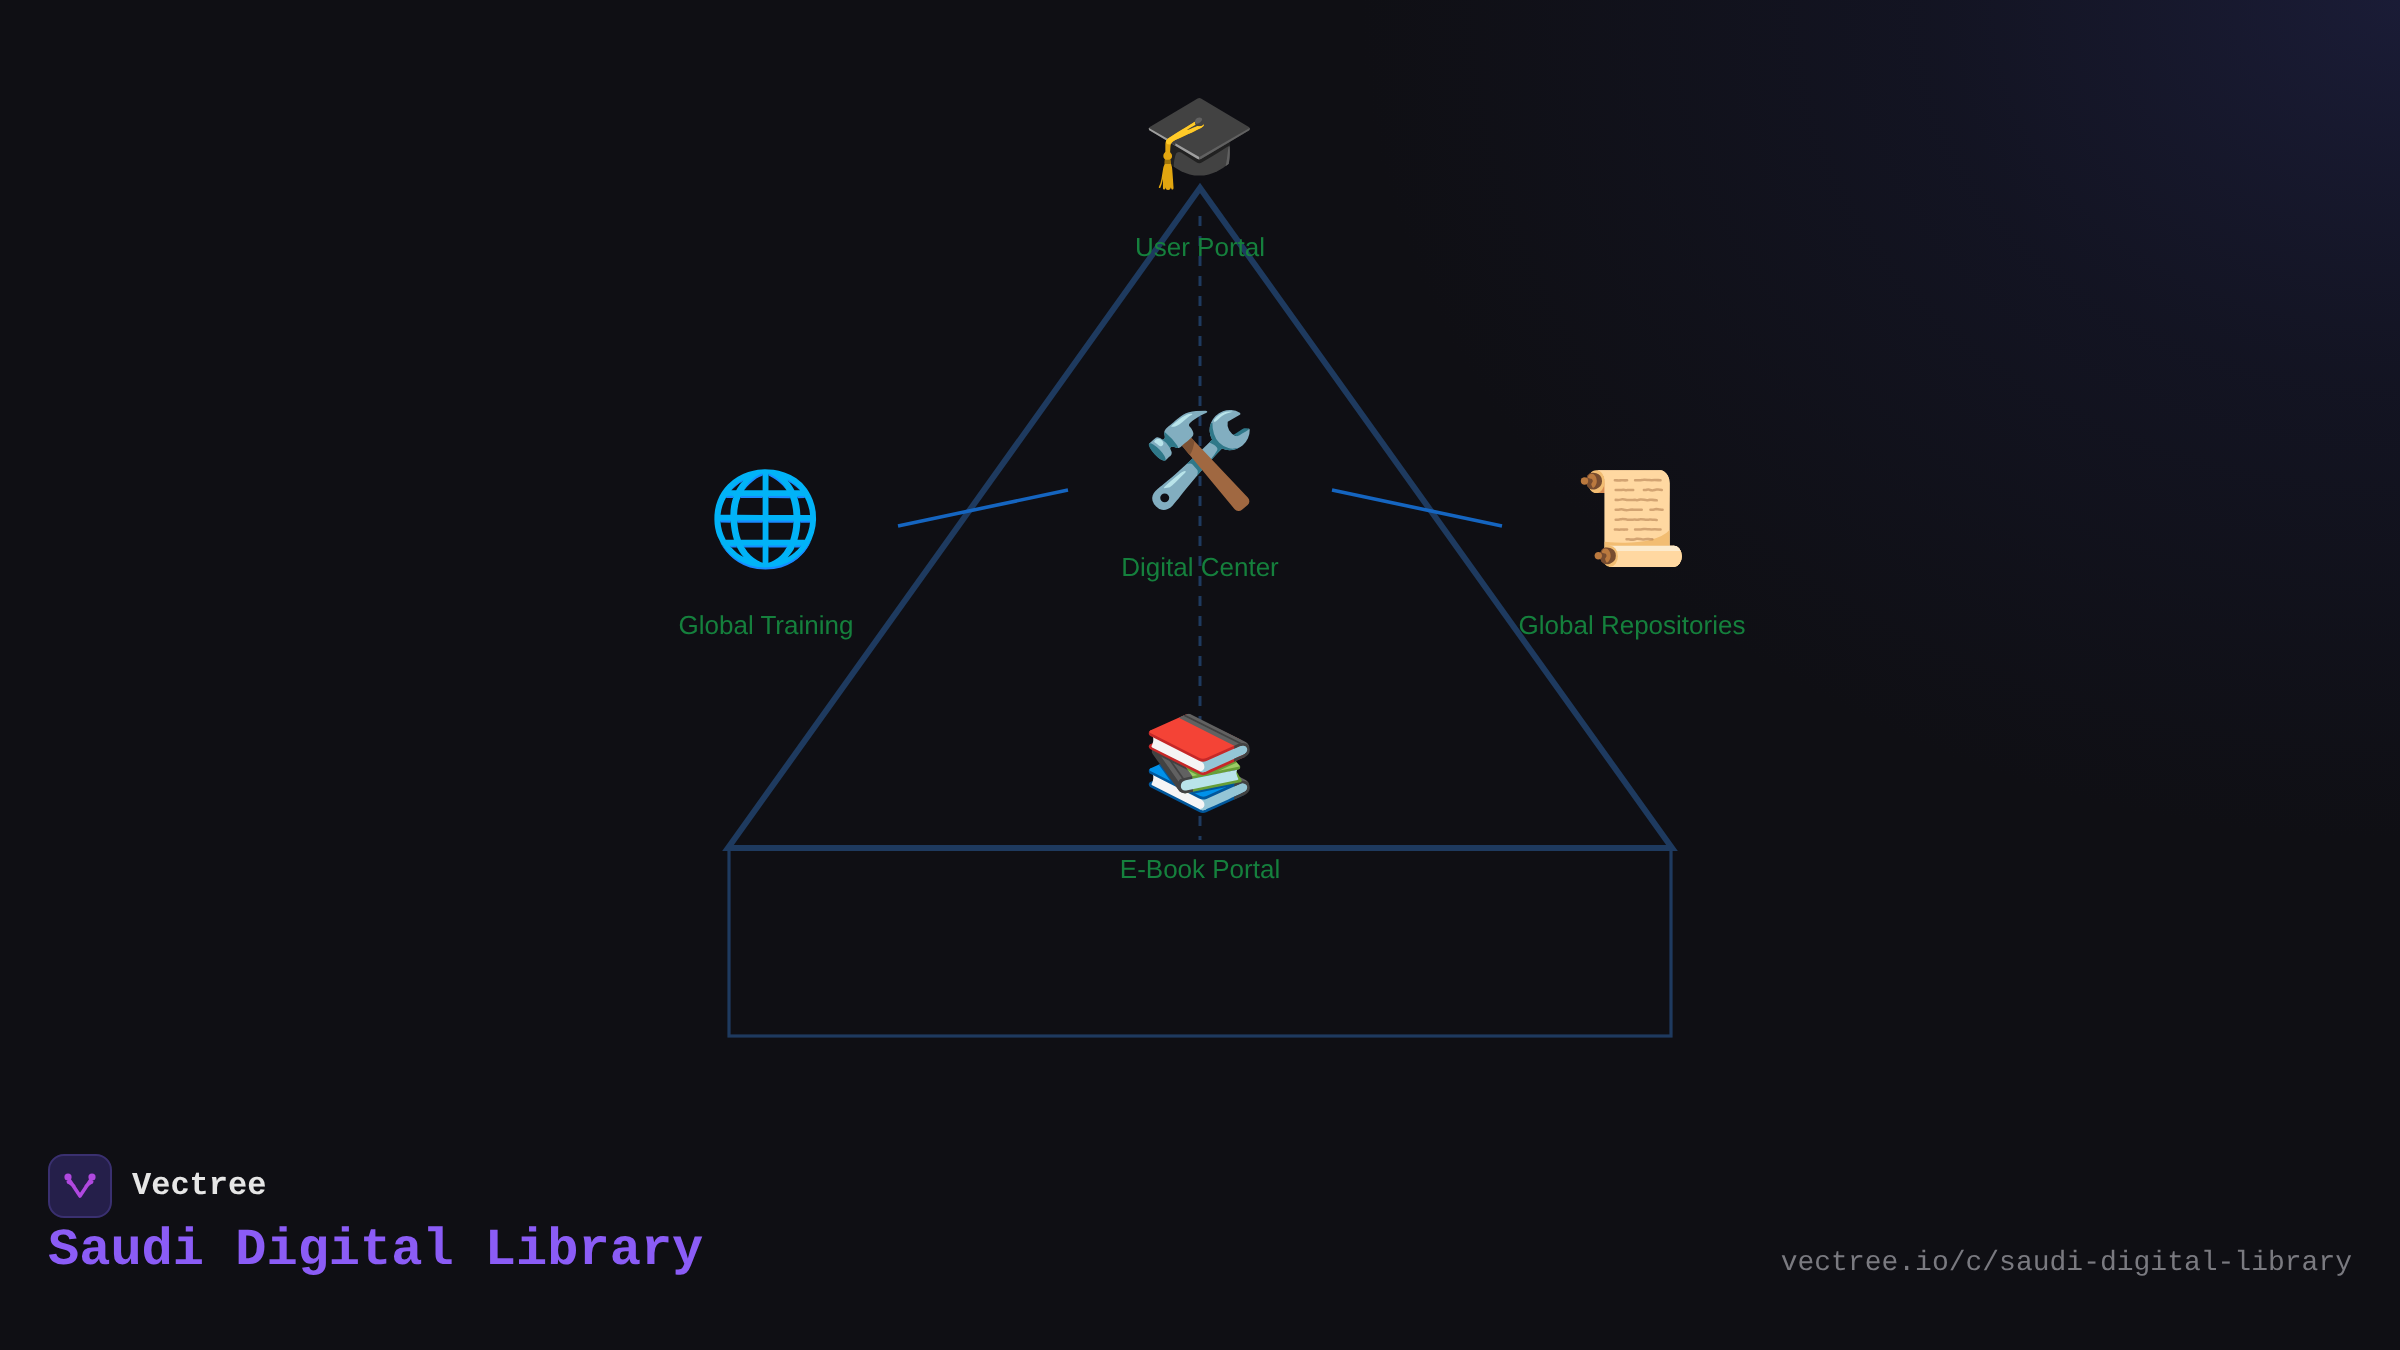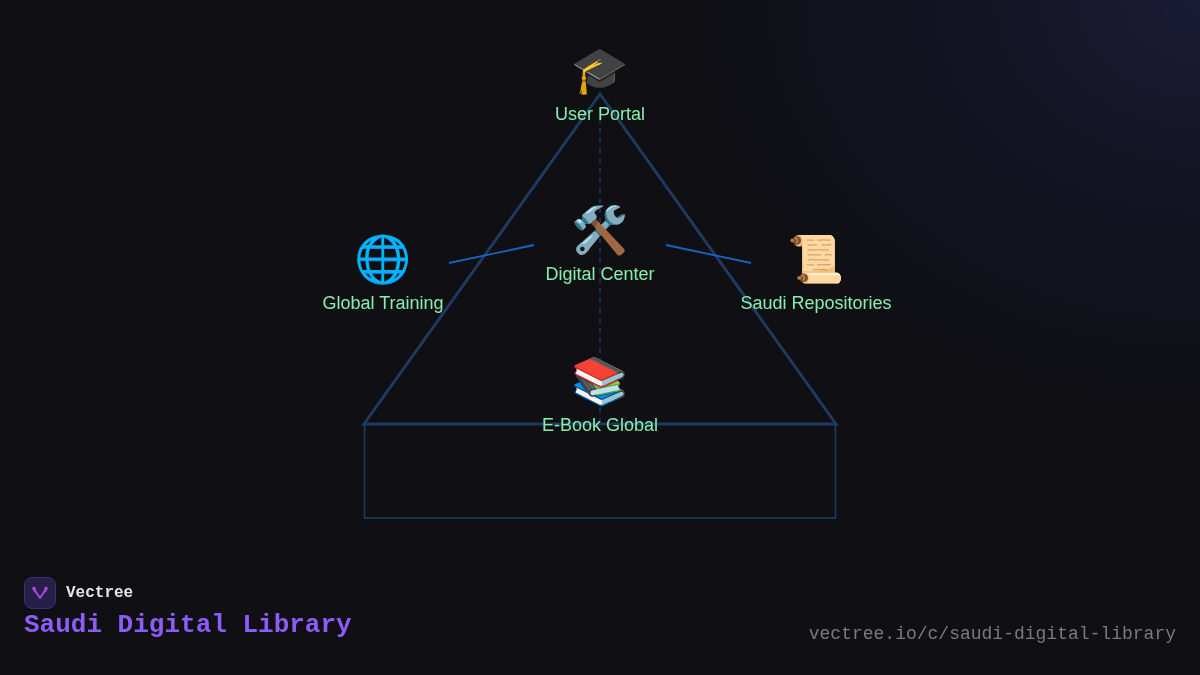--- a/index.html
+++ b/index.html
@@ -36,23 +36,23 @@
       align-items: center;
       text-align: center;
     }
     .node .icon {
       font-size: 46px;
       line-height: 56px;
       height: 56px;
       font-family: "DejaVu Sans", sans-serif;
     }
     .node .label {
-      color: #86efac;
-      font-size: 18px;
-      margin-top: 6px;
+      color: #15803d;
+      font-size: 13px;
+      margin-top: 18px;
       white-space: nowrap;
     }
     .footer-brand {
       position: absolute;
       left: 24px;
       top: 577px;
       display: flex;
       align-items: center;
       justify-content: center;
     }
@@ -84,21 +84,21 @@
       font-size: 26px;
       letter-spacing: 0px;
       white-space: nowrap;
     }
     .page-url {
       position: absolute;
       right: 24px;
       top: 624px;
       color: #7a7a80;
       font-family: "Liberation Mono", monospace;
-      font-size: 18px;
+      font-size: 14px;
       white-space: nowrap;
     }
   </style>
 </head>
 <body>
 
 <div class="bg-glow"></div>
 
 <svg class="diagram" width="1200" height="675" viewBox="0 0 1200 675">
 
@@ -122,26 +122,26 @@
   <span class="label">Digital Center</span>
 </div>
 
 <div class="node" style="left:383px; top:231px;">
   <span class="icon">🌐</span>
   <span class="label">Global Training</span>
 </div>
 
 <div class="node" style="left:816px; top:231px;">
   <span class="icon">📜</span>
-  <span class="label">Saudi Repositories</span>
+  <span class="label">Global Repositories</span>
 </div>
 
 <div class="node" style="left:600px; top:353px;">
   <span class="icon">📚</span>
-  <span class="label">E-Book Global</span>
+  <span class="label">E-Book Portal</span>
 </div>
 
 <div class="footer-brand">
   <div class="logo-box">
     <svg width="20" height="20" viewBox="0 0 20 20">
       <path d="M4 6 L10 15 L16 6" fill="none" stroke="#b048e0" stroke-width="1.8" stroke-linecap="round" stroke-linejoin="round"></path>
       <circle cx="4" cy="5.5" r="1.8" fill="#b048e0"></circle>
       <circle cx="16" cy="5.5" r="1.8" fill="#b048e0"></circle>
       <path d="M4 8 L7 10" stroke="#b048e0" stroke-width="1.4" stroke-linecap="round"></path>
       <path d="M16 8 L13 10" stroke="#b048e0" stroke-width="1.4" stroke-linecap="round"></path>

